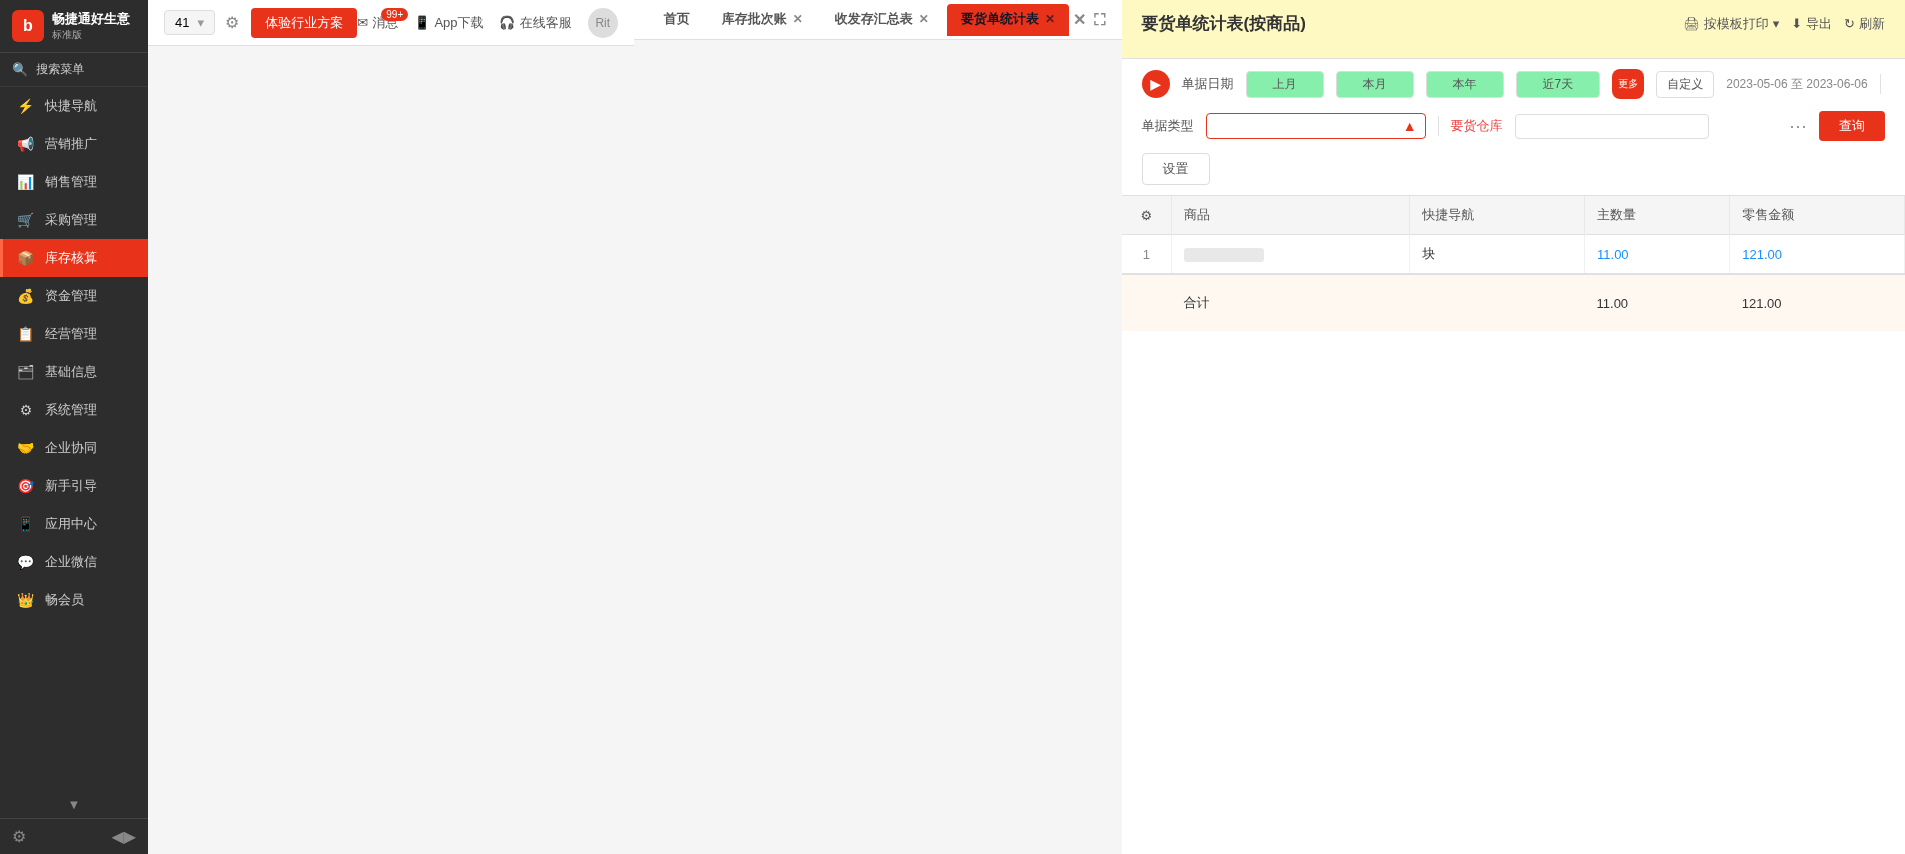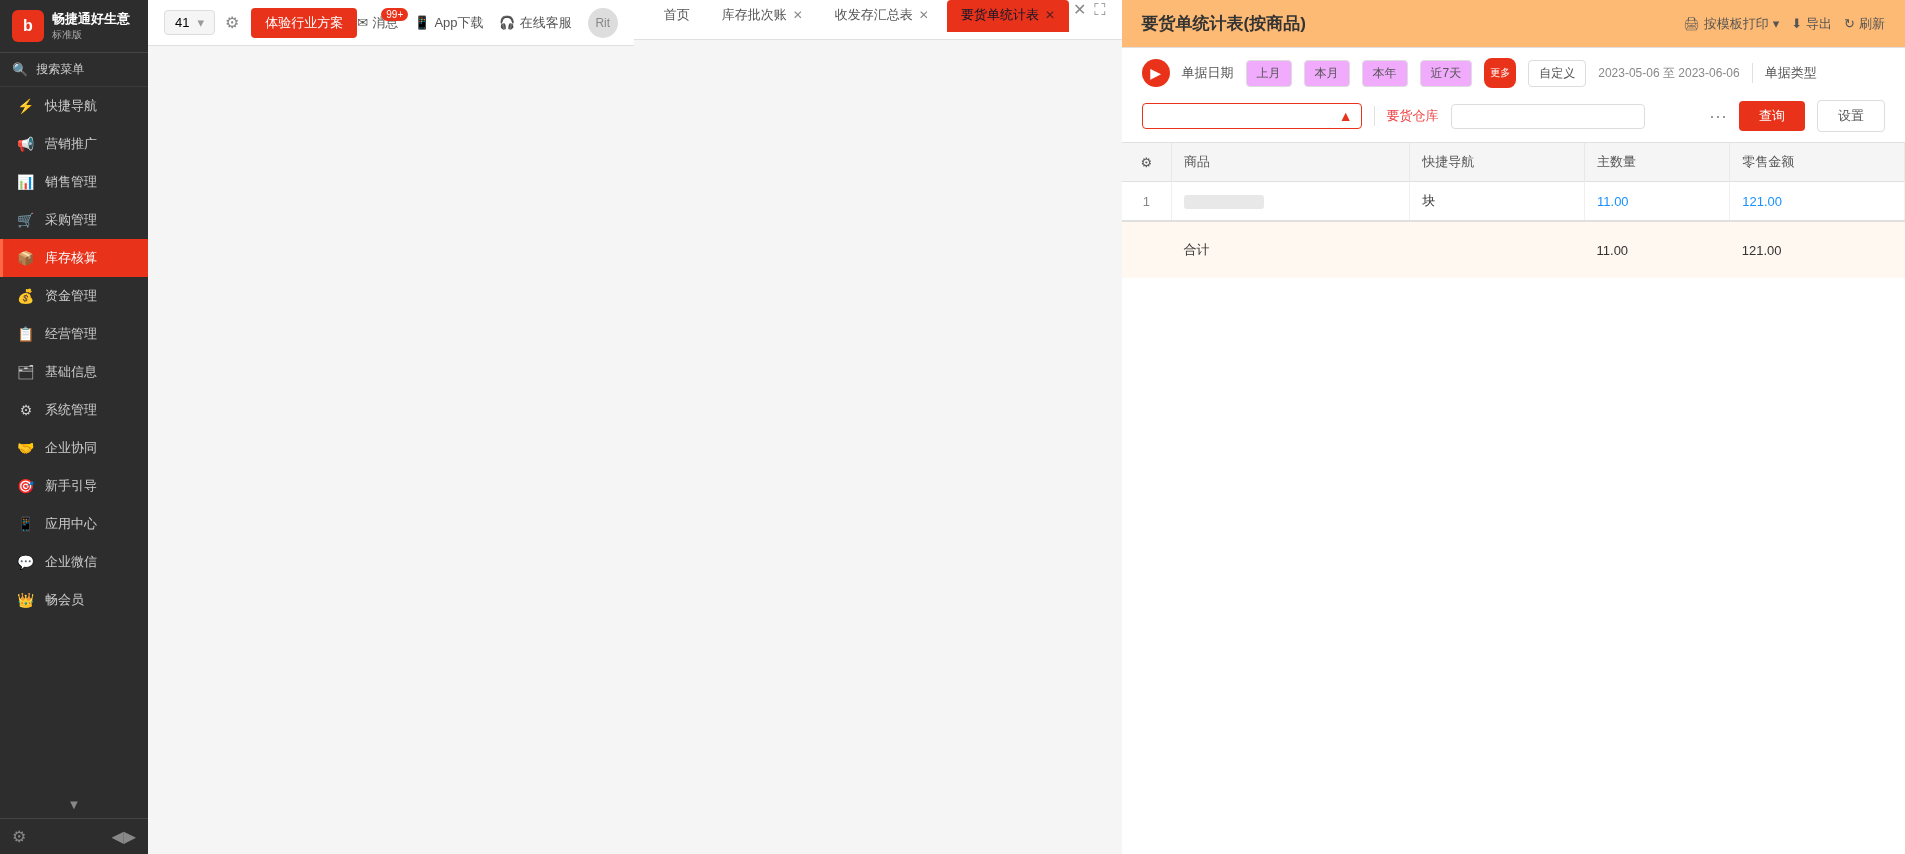--- a/index.html
+++ b/index.html
@@ -177,25 +177,26 @@
       justify-content: center;
       color: #888;
       font-size: 12px;
     }
 
     
     .tabs-bar {
       background: #fff;
       border-bottom: 1px solid #e0e0e0;
       display: flex;
-      align-items: flex-start;
+      align-items: center;
       padding: 0 16px;
       height: 40px;
       flex-shrink: 0;
       gap: 4px;
+      font-weight: bold;
     }
     .tab-item {
       display: flex;
       align-items: center;
       padding: 6px 14px;
       border-radius: 4px 4px 0 0;
       cursor: pointer;
       font-size: 13px;
       color: #555;
       border-bottom: 2px solid transparent;
@@ -228,22 +229,22 @@
     .page-content {
       flex: 1;
       overflow: hidden;
       display: flex;
       flex-direction: column;
       background: #f0f0f0;
     }
 
     
     .page-header {
-      background: #fdba74;
-      padding: 12px 20px 0 20px;
+      background: #fef9c3;
+      padding: 12px 20px 11px 20px;
       border-bottom: 1px solid #e0e0e0;
       display: flex;
       align-items: center;
       justify-content: space-between;
       flex-shrink: 0;
     }
     .page-title {
       font-size: 17px;
       font-weight: bold;
       color: #333;
@@ -288,27 +289,27 @@
       color: #fff;
       font-size: 14px;
       flex-shrink: 0;
     }
     .filter-label {
       color: #555;
       font-size: 13px;
       flex-shrink: 0;
     }
     .date-btn {
-      padding: 4px 10px;
+      padding: 4px 26px;
       border: 1px solid #ddd;
       border-radius: 4px;
       cursor: pointer;
       font-size: 12px;
       color: #555;
-      background: #f0abfc;
+      background: #86efac;
     }
     .date-badge {
       background: #e8321a;
       color: #fff;
       font-size: 10px;
       border-radius: 8px;
       padding: 8px 6px;
     }
     .date-custom-btn {
       padding: 4px 10px;

